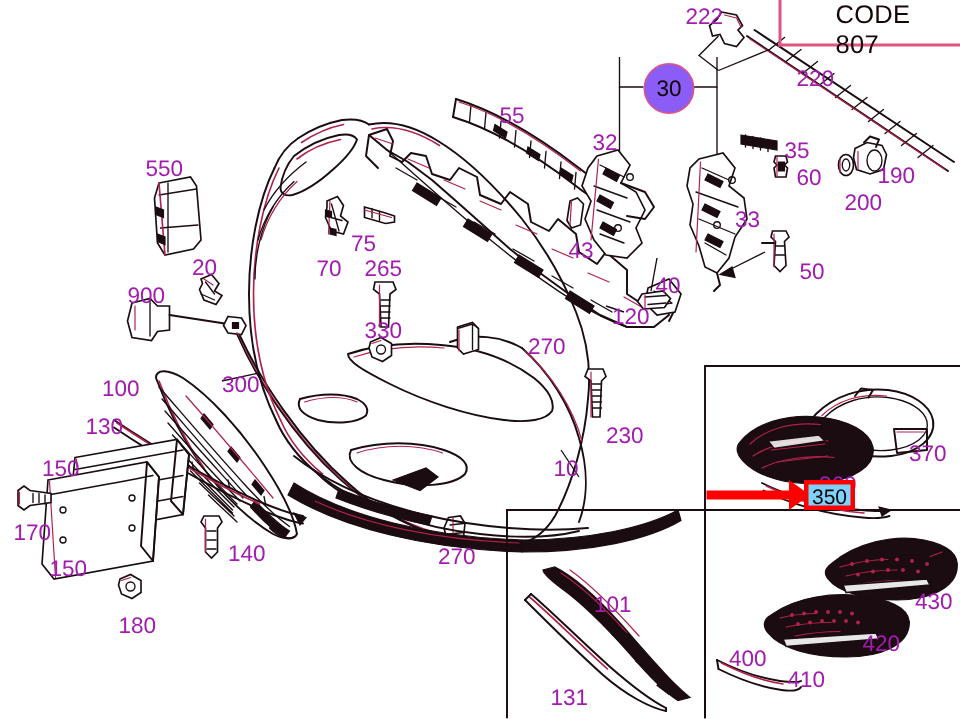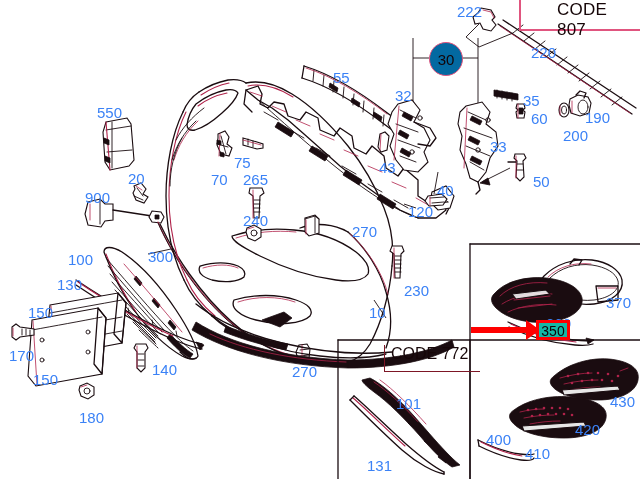--- a/index.html
+++ b/index.html
@@ -2,21 +2,21 @@
 <html><head>
 <meta charset="utf-8">
 <style>
   html,body{margin:0;padding:0;background:#fff;}
   #page{
     position:relative;width:640px;height:479px;background:#ffffff;overflow:hidden;
     font-family:"Liberation Sans", sans-serif;
   }
   #artboard{position:absolute;left:0;top:0;width:640px;height:479px;}
   .lbl{
-    position:absolute;color:#3b82f6;font-family:"Liberation Sans", sans-serif;
+    position:absolute;color:#a21caf;font-family:"Liberation Sans", sans-serif;
     font-size:15px;line-height:15px;white-space:nowrap;font-weight:400;
   }
   .code-box{
     position:absolute;box-sizing:border-box;display:flex;align-items:flex-start;
     font-family:"Liberation Sans", sans-serif;
   }
   #code807-box{
     left:519px;top:0px;width:121px;height:31px;
     border-left:2px solid #e0557f;border-bottom:2px solid #e0557f;
     border-top:none;border-right:none;padding-left:6px;
@@ -29,29 +29,29 @@
   }
   #code772-box .ctext{font-size:16px;color:#160608;}
   .big-arrow{position:absolute;height:6px;background:#ff0000;}
   .big-arrow:after{
     content:"";position:absolute;right:-13px;top:-7px;
     border-left:14px solid #ff0000;border-top:10px solid transparent;border-bottom:10px solid transparent;
   }
   #arrow350{left:471px;top:327px;width:56px;}
   #box350{
     position:absolute;left:536px;top:320px;width:34px;height:20px;
-    border:3px solid #ff0000;box-sizing:border-box;background:#14b8a6;
+    border:3px solid #ff0000;box-sizing:border-box;background:#7dd3fc;
   }
   #box350 span{
     position:absolute;left:0;top:0;width:100%;text-align:center;
     font-size:14px;line-height:14px;color:#120508;top:1px;
   }
   .circlenum{
     position:absolute;border:1.6px solid #e0557f;border-radius:50%;
-    display:flex;align-items:center;justify-content:center;background:#0369a1;
+    display:flex;align-items:center;justify-content:center;background:#8b5cf6;
   }
   #circle30{left:429px;top:42px;width:32px;height:32px;}
   #circle30 span{font-size:15px;color:#120508;}
 </style>
 </head>
 <body>
 
 <div id="page">
 
   <svg id="artboard" viewBox="0 0 640 479" xmlns="http://www.w3.org/2000/svg">
@@ -493,21 +493,21 @@
   <div class="lbl" style="left:490px;top:139px;">33</div>
   <div class="lbl" style="left:379px;top:160px;">43</div>
   <div class="lbl" style="left:128px;top:171px;">20</div>
   <div class="lbl" style="left:234px;top:155px;">75</div>
   <div class="lbl" style="left:211px;top:172px;">70</div>
   <div class="lbl" style="left:243px;top:172px;">265</div>
   <div class="lbl" style="left:437px;top:183px;">40</div>
   <div class="lbl" style="left:533px;top:174px;">50</div>
   <div class="lbl" style="left:85px;top:190px;">900</div>
   <div class="lbl" style="left:408px;top:204px;">120</div>
-  <div class="lbl" style="left:243px;top:213px;">240</div>
+  <div class="lbl" style="left:243px;top:213px;">330</div>
   <div class="lbl" style="left:320px;top:224px;padding-left:32px;">270</div>
   <div class="lbl" style="left:404px;top:283px;">230</div>
   <div class="lbl" style="left:148px;top:249px;">300</div>
   <div class="lbl" style="left:68px;top:252px;">100</div>
   <div class="lbl" style="left:57px;top:277px;">130</div>
   <div class="lbl" style="left:578px;top:295px;margin-left:28px;">370</div>
   <div class="lbl" style="left:369px;top:305px;">10</div>
   <div class="lbl" style="left:28px;top:305px;">150</div>
   <div class="lbl" style="left:546px;top:316px;">360</div>
   <div class="lbl" style="left:9px;top:348px;">170</div>
@@ -524,22 +524,19 @@
 
   <div class="circlenum" id="circle30">
     <span>30</span>
   </div>
 
   <div class="code-box" id="code807-box">
 
     <span class="ctext" style="margin-left:30px;">CODE 807</span>
   </div>
 
-  <div class="code-box" id="code772-box">
-    <span class="ctext">CODE 772</span>
-  </div>
 
   <div class="big-arrow" id="arrow350"></div>
   <div id="box350">
     <span>350</span>
   </div>
 
 </div>
 
 </body></html>

